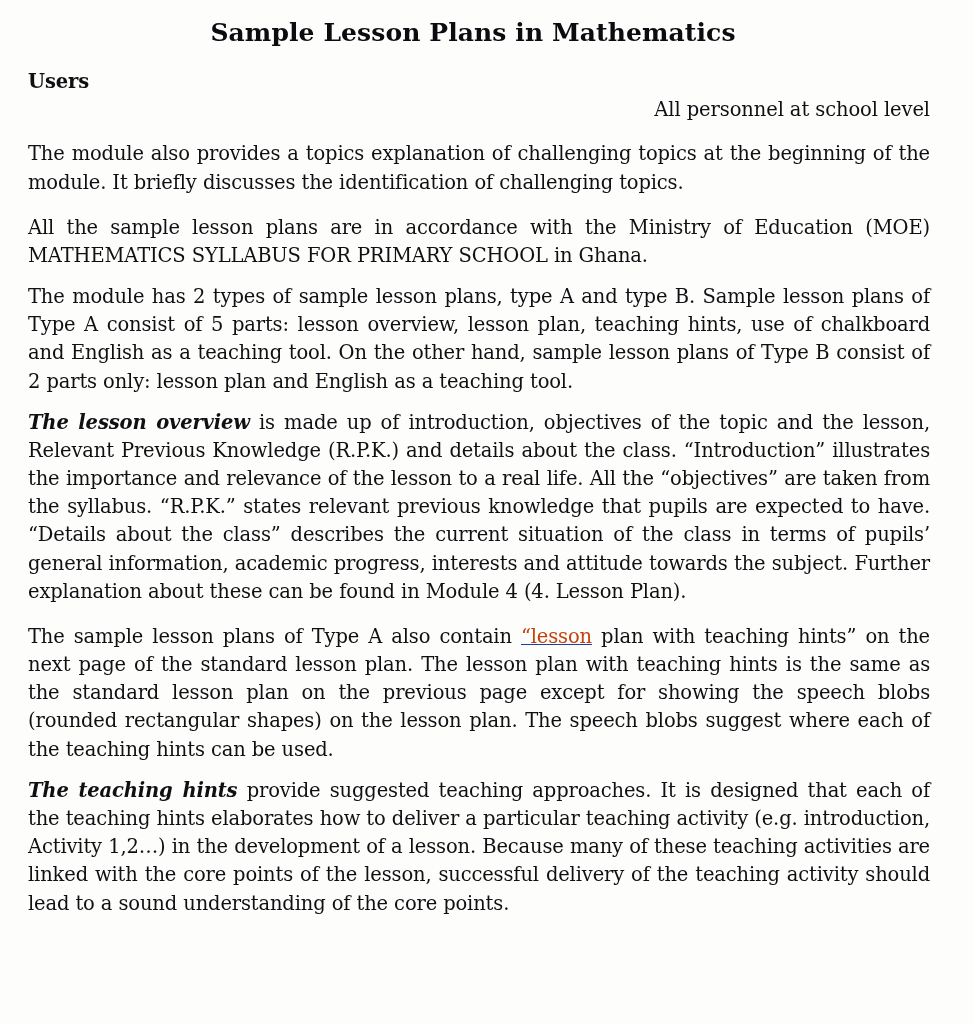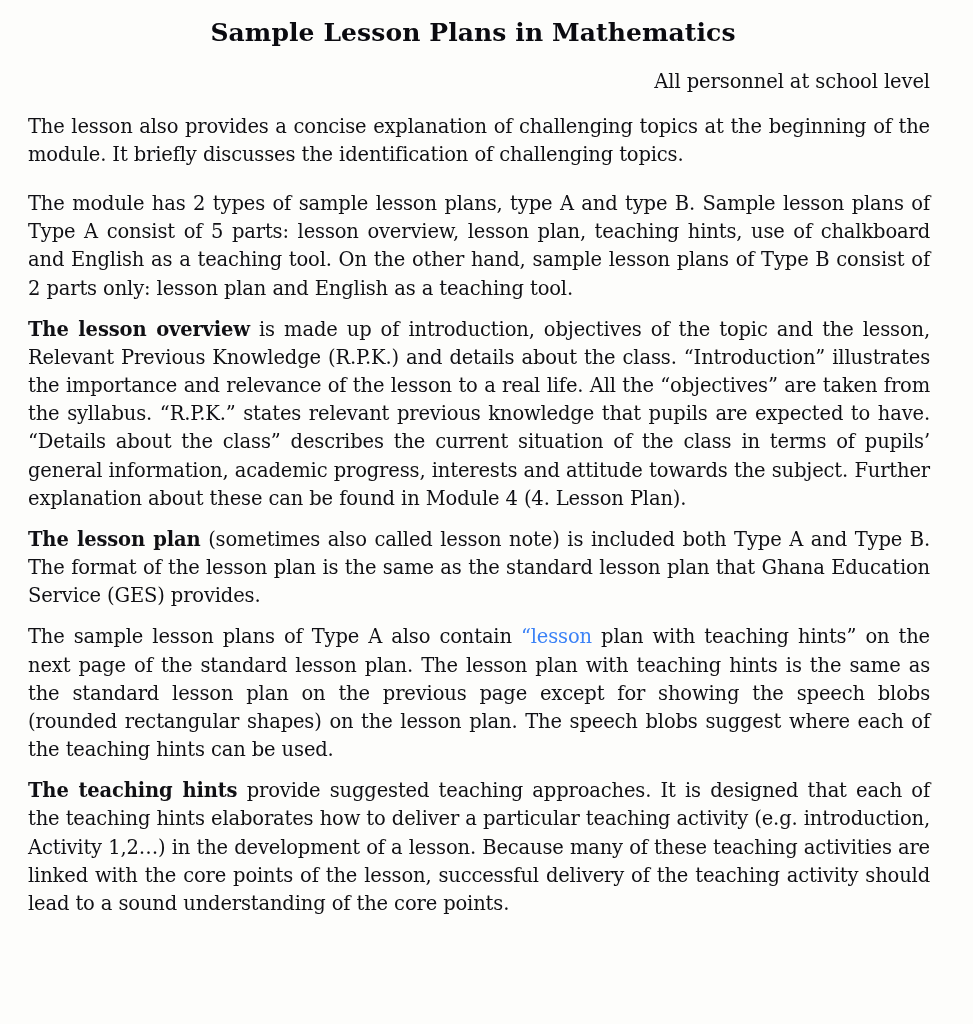--- a/index.html
+++ b/index.html
@@ -65,66 +65,66 @@
     word-spacing: 0.1px;
   }
 
   .para.tight {
     margin-bottom: 0;
   }
 
   .spacer-sm { height: 11px; }
   .spacer-xs { height: 4px; }
 
-  .b { font-weight: bold; }
+  .b { font-weight: bold; font-style: italic; }
 
   .doclink {
-    color: #3b82f6;
+    color: #c2410c;
+    text-decoration: underline;
     text-decoration-color: #1f3fa8;
     cursor: pointer;
   }
 
   
   [data-bind]:empty { }
 </style>
 </head>
 <body>
 
 <div class="page">
 
   <h1 class="doc-title" data-bind="document.title">Sample Lesson Plans in Mathematics</h1>
 
   <div class="block">
+    <div class="heading" data-bind="sections.users.heading">Users</div>
     <div class="lead" data-bind="sections.users.body">All personnel at school level</div>
   </div>
 
   <div class="spacer-sm"></div>
 
   <div class="block">
-    <div class="para tight" data-bind="sections.objectives.line2">The lesson also provides a concise explanation of challenging topics at the beginning of the module. It briefly discusses the identification of challenging topics.</div>
+    <div class="para tight" data-bind="sections.objectives.line2">The module also provides a topics explanation of challenging topics at the beginning of the module. It briefly discusses the identification of challenging topics.</div>
   </div>
 
   <div class="spacer-sm"></div>
 
+  <p class="para" data-bind="sections.syllabus_paragraph">All the sample lesson plans are in accordance with the Ministry of Education (MOE) MATHEMATICS SYLLABUS FOR PRIMARY SCHOOL in Ghana.</p>
 
   <div class="spacer-xs"></div>
 
   <p class="para" data-bind="sections.types_paragraph">The module has 2 types of sample lesson plans, type A and type B. Sample lesson plans of Type A consist of 5 parts: lesson overview, lesson plan, teaching hints, use of chalkboard and English as a teaching tool. On the other hand, sample lesson plans of Type B consist of 2 parts only: lesson plan and English as a teaching tool.</p>
 
   <div class="spacer-xs"></div>
 
   <p class="para">
     <span class="b" data-bind="sections.lesson_overview.lead_bold">The lesson overview</span><span data-bind="sections.lesson_overview.body"> is made up of introduction, objectives of the topic and the lesson, Relevant Previous Knowledge (R.P.K.) and details about the class. “Introduction” illustrates the importance and relevance of the lesson to a real life. All the “objectives” are taken from the syllabus. “R.P.K.” states relevant previous knowledge that pupils are expected to have. “Details about the class” describes the current situation of the class in terms of pupils’ general information, academic progress, interests and attitude towards the subject. Further explanation about these can be found in Module 4 (4. Lesson Plan).</span>
   </p>
 
   <div class="spacer-xs"></div>
 
-  <p class="para">
-    <span class="b" data-bind="sections.lesson_plan.lead_bold">The lesson plan</span><span data-bind="sections.lesson_plan.body"> (sometimes also called lesson note) is included both Type A and Type B. The format of the lesson plan is the same as the standard lesson plan that Ghana Education Service (GES) provides.</span>
-  </p>
 
   <div class="spacer-xs"></div>
 
   <p class="para">
     <span data-bind="sections.teaching_hints_link_paragraph.before_link">The sample lesson plans of Type A also contain </span><span class="doclink" data-bind="sections.teaching_hints_link_paragraph.link_text">“lesson</span><span data-bind="sections.teaching_hints_link_paragraph.after_link"> plan with teaching hints” on the next page of the standard lesson plan. The lesson plan with teaching hints is the same as the standard lesson plan on the previous page except for showing the speech blobs (rounded rectangular shapes) on the lesson plan. The speech blobs suggest where each of the teaching hints can be used.</span>
   </p>
 
   <div class="spacer-xs"></div>
 
   <p class="para tight">

